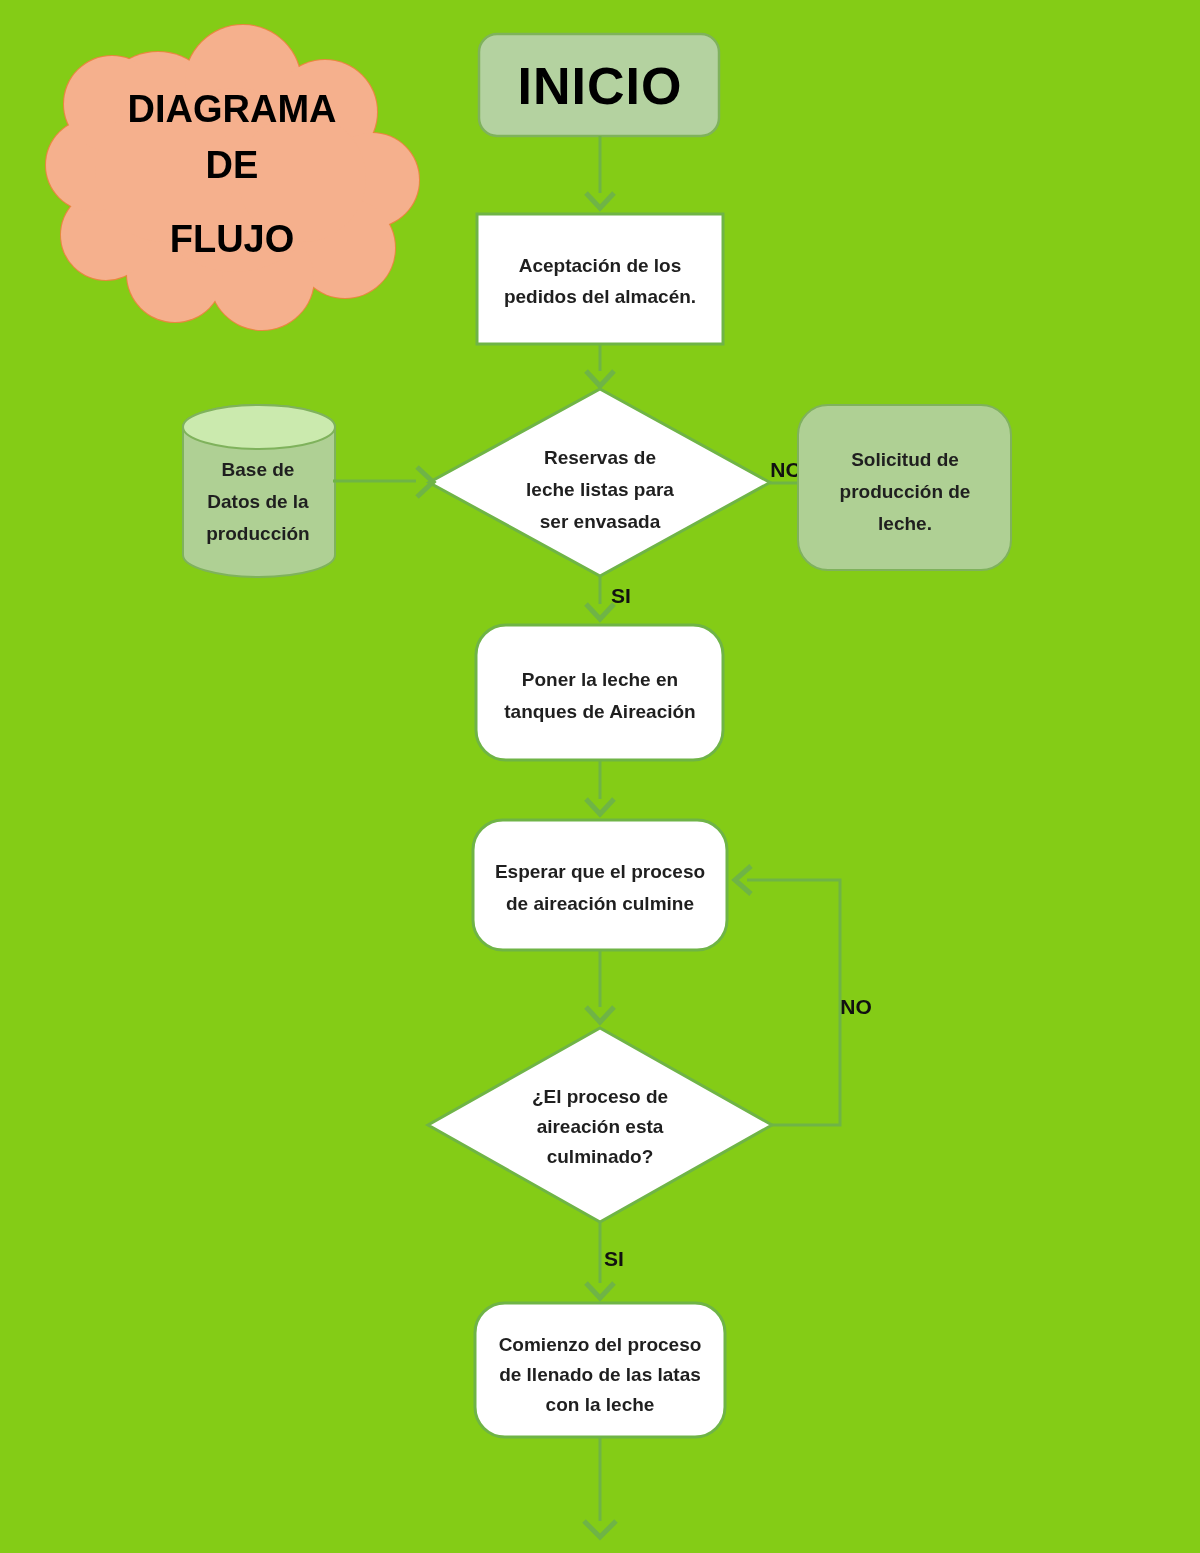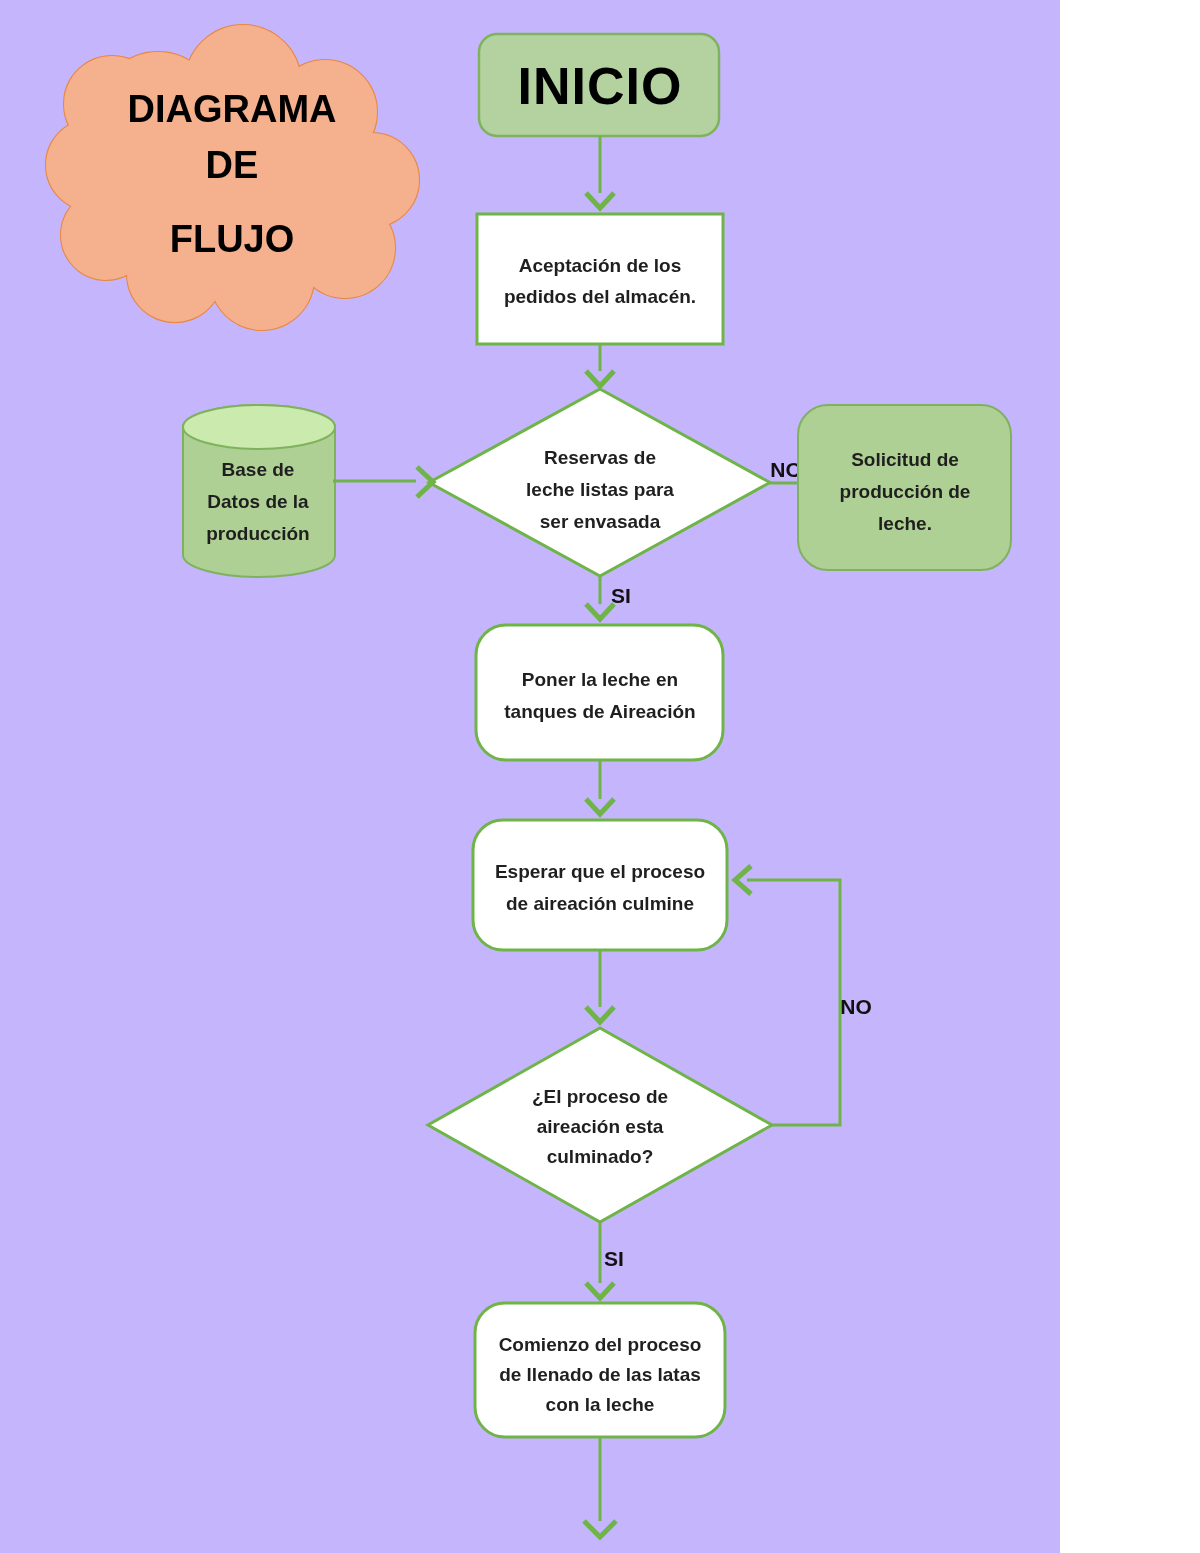--- a/index.html
+++ b/index.html
@@ -1,16 +1,16 @@
 <!DOCTYPE html>
 <html style="--line: #6FB446; --green-border: #7FB25C; --start-fill: #B4D2A0; --green-fill: #AFD094; --cyl-top: #CBEAAE; --cloud-fill: #F5B08D; --cloud-border: #E9873F;"><head>
 <meta charset="utf-8">
 <style>
   html,body{margin:0;padding:0;background:#ffffff;}
-  .stage{position:relative;width:1060px;height:1553px;background:#c4b5fd;overflow:hidden;
+  .stage{position:relative;width:1200px;height:1553px;background:#84cc16;overflow:hidden;
          font-family:"Liberation Sans",sans-serif;}
   svg{display:block}
 
   
   .line       {stroke:var(--line);stroke-width:3;fill:none;}
   .head       {stroke:var(--line);stroke-width:5;fill:none;stroke-linejoin:miter;}
   .white-box  {fill:#ffffff;stroke:var(--line);stroke-width:3;}
   .start-box  {fill:var(--start-fill);stroke:var(--green-border);stroke-width:2.5;}
   .green-box  {fill:var(--green-fill);stroke:var(--green-border);stroke-width:2;}
   .cyl-body   {fill:var(--green-fill);stroke:var(--green-border);stroke-width:2;}

